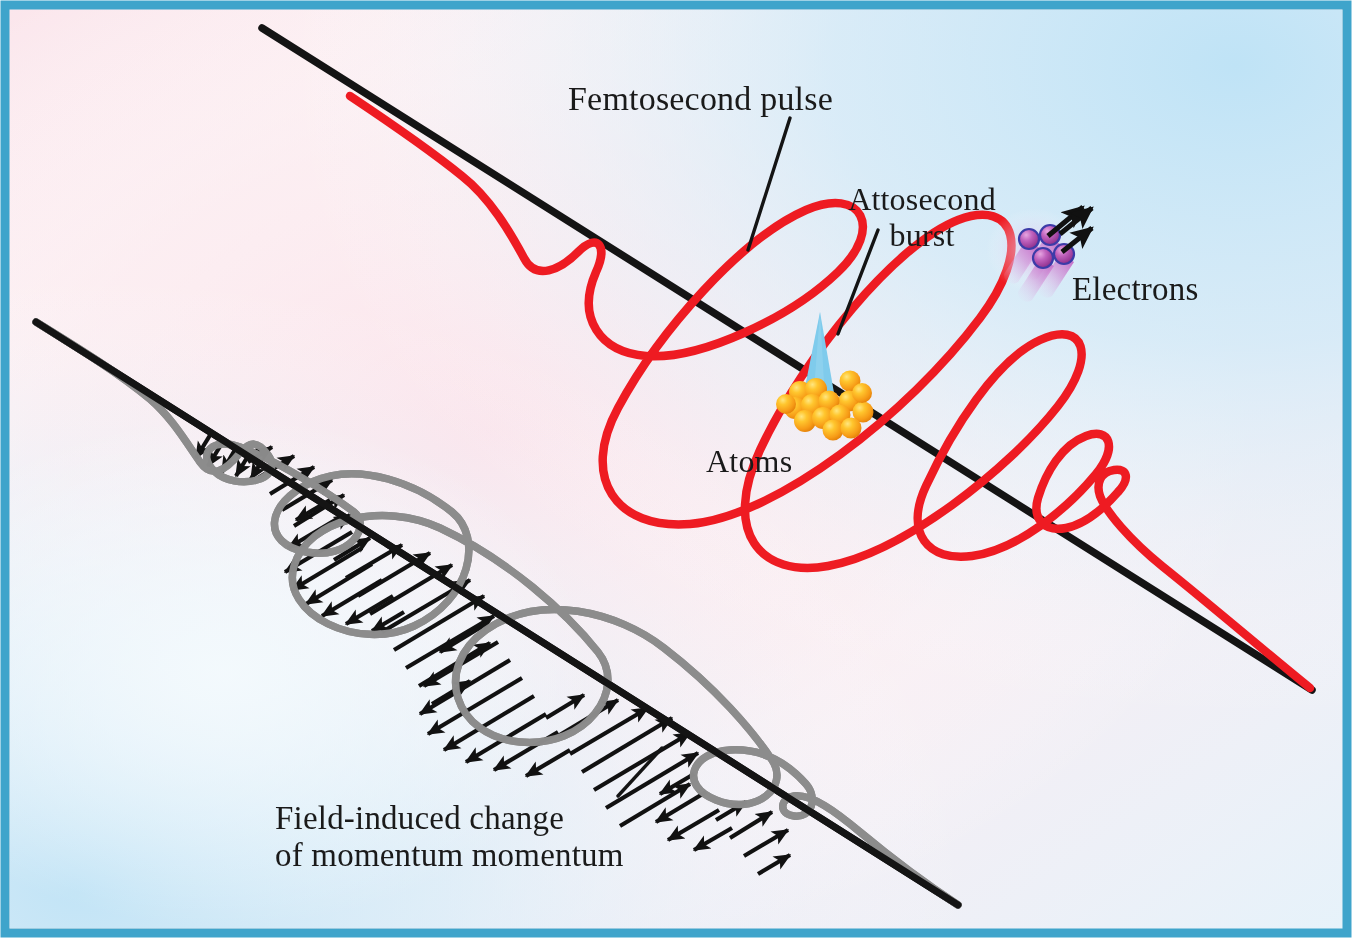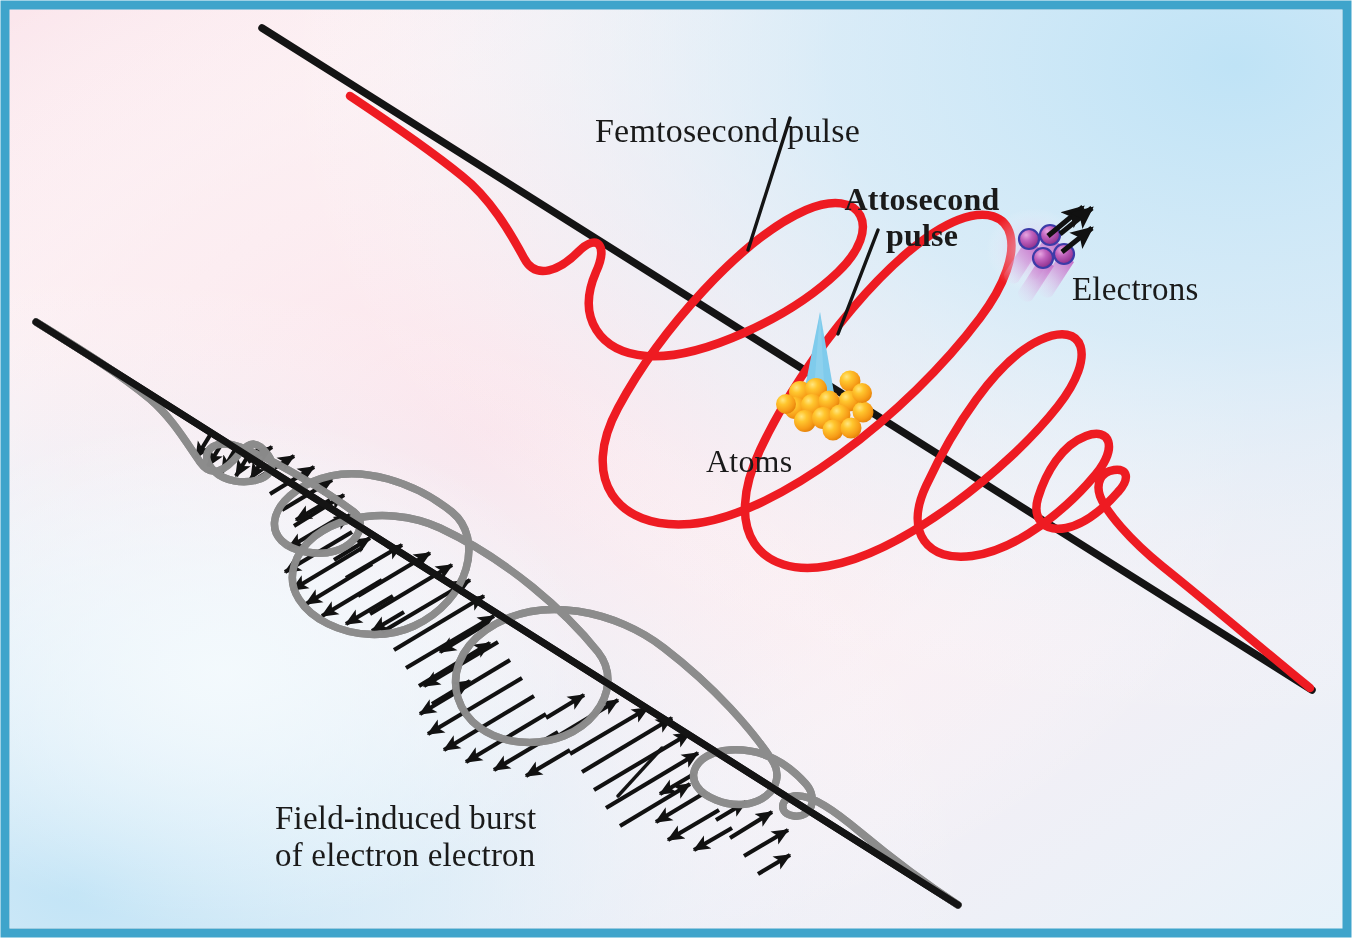--- a/index.html
+++ b/index.html
@@ -26,32 +26,30 @@
   .lbl {
     position: absolute;
     color: #1a1a1a;
     font-family: "Liberation Serif", "DejaVu Serif", serif;
     white-space: pre;
     line-height: 1.12;
     letter-spacing: 0.2px;
     pointer-events: none;
   }
   #lbl-femtosecond {
-    left: 595px;
+    left: 568px;
     top: 80px;
     font-size: 34px;
-    margin-top: 32px;
   }
   #lbl-attosecond {
     left: 836px;
     top: 182px;
     font-size: 32px;
     text-align: center;
     width: 172px;
-    font-weight: bold;
   }
   #lbl-electrons {
     left: 1072px;
     top: 271px;
     font-size: 33px;
   }
   #lbl-atoms {
     left: 706px;
     top: 444px;
     font-size: 32px;
@@ -348,21 +346,21 @@
       <g stroke="#111111" stroke-width="5" fill="none" marker-end="url(#arrowHeadBig)" stroke-linecap="butt">
         <line x1="1048" y1="236" x2="1083" y2="207"></line>
         <line x1="1060" y1="234" x2="1092" y2="208"></line>
         <line x1="1062" y1="252" x2="1092" y2="228"></line>
       </g>
     </g>
   </svg>
 
   <div class="lbl" id="lbl-femtosecond">Femtosecond pulse</div>
 
-  <div class="lbl" id="lbl-attosecond"><span>Attosecond</span><span class="lbl-line2">pulse</span></div>
+  <div class="lbl" id="lbl-attosecond"><span>Attosecond</span><span class="lbl-line2">burst</span></div>
 
   <div class="lbl" id="lbl-electrons">Electrons</div>
 
   <div class="lbl" id="lbl-atoms">Atoms</div>
 
-  <div class="lbl" id="lbl-field"><span>Field-induced burst</span><span class="lbl-line2">of electron electron</span></div>
+  <div class="lbl" id="lbl-field"><span>Field-induced change</span><span class="lbl-line2">of momentum momentum</span></div>
 
 </div>
 
 </body></html>

